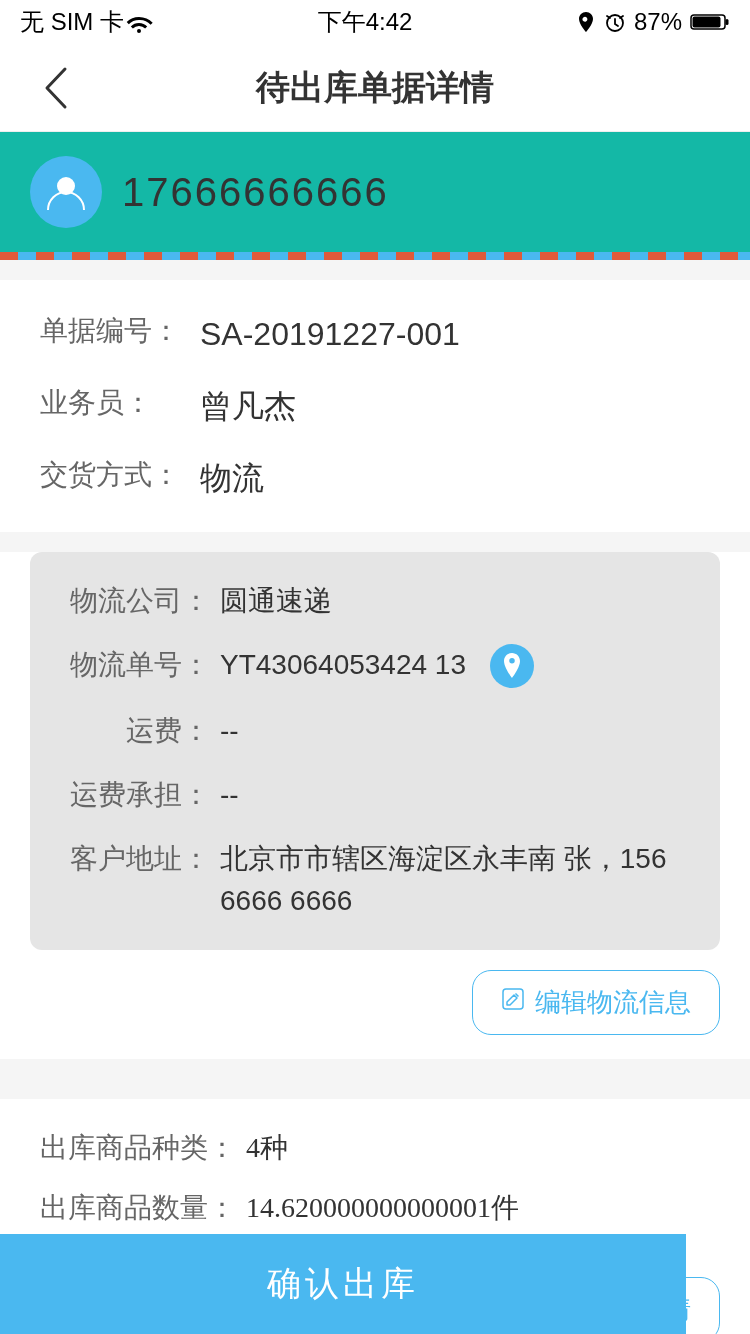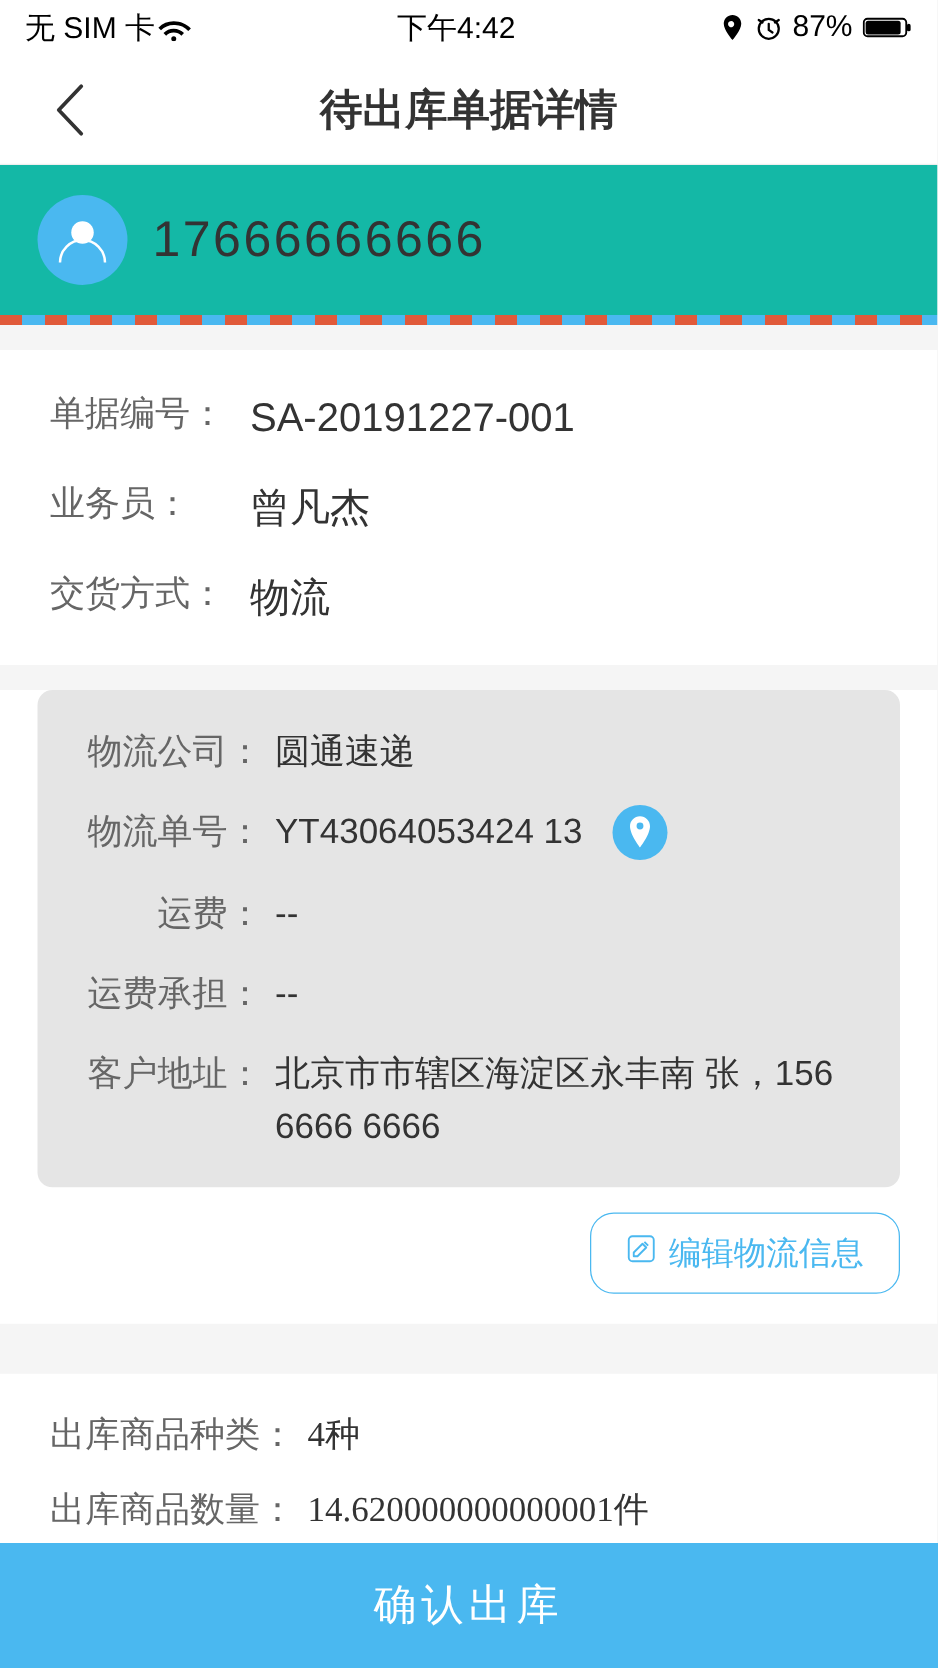--- a/index.html
+++ b/index.html
@@ -212,21 +212,21 @@
       justify-content: flex-end;
       padding: 20px 30px 24px 30px;
       background: #fff;
     }
 
     
     .bottom-btn {
       position: fixed;
       bottom: 0;
       left: 0;
-      width: 750px;
+      width: 686px;
       height: 100px;
       background: #4ab8f0;
       display: flex;
       align-items: center;
       justify-content: center;
       font-size: 34px;
       color: #fff;
       font-weight: 500;
       cursor: pointer;
       letter-spacing: 4px;

